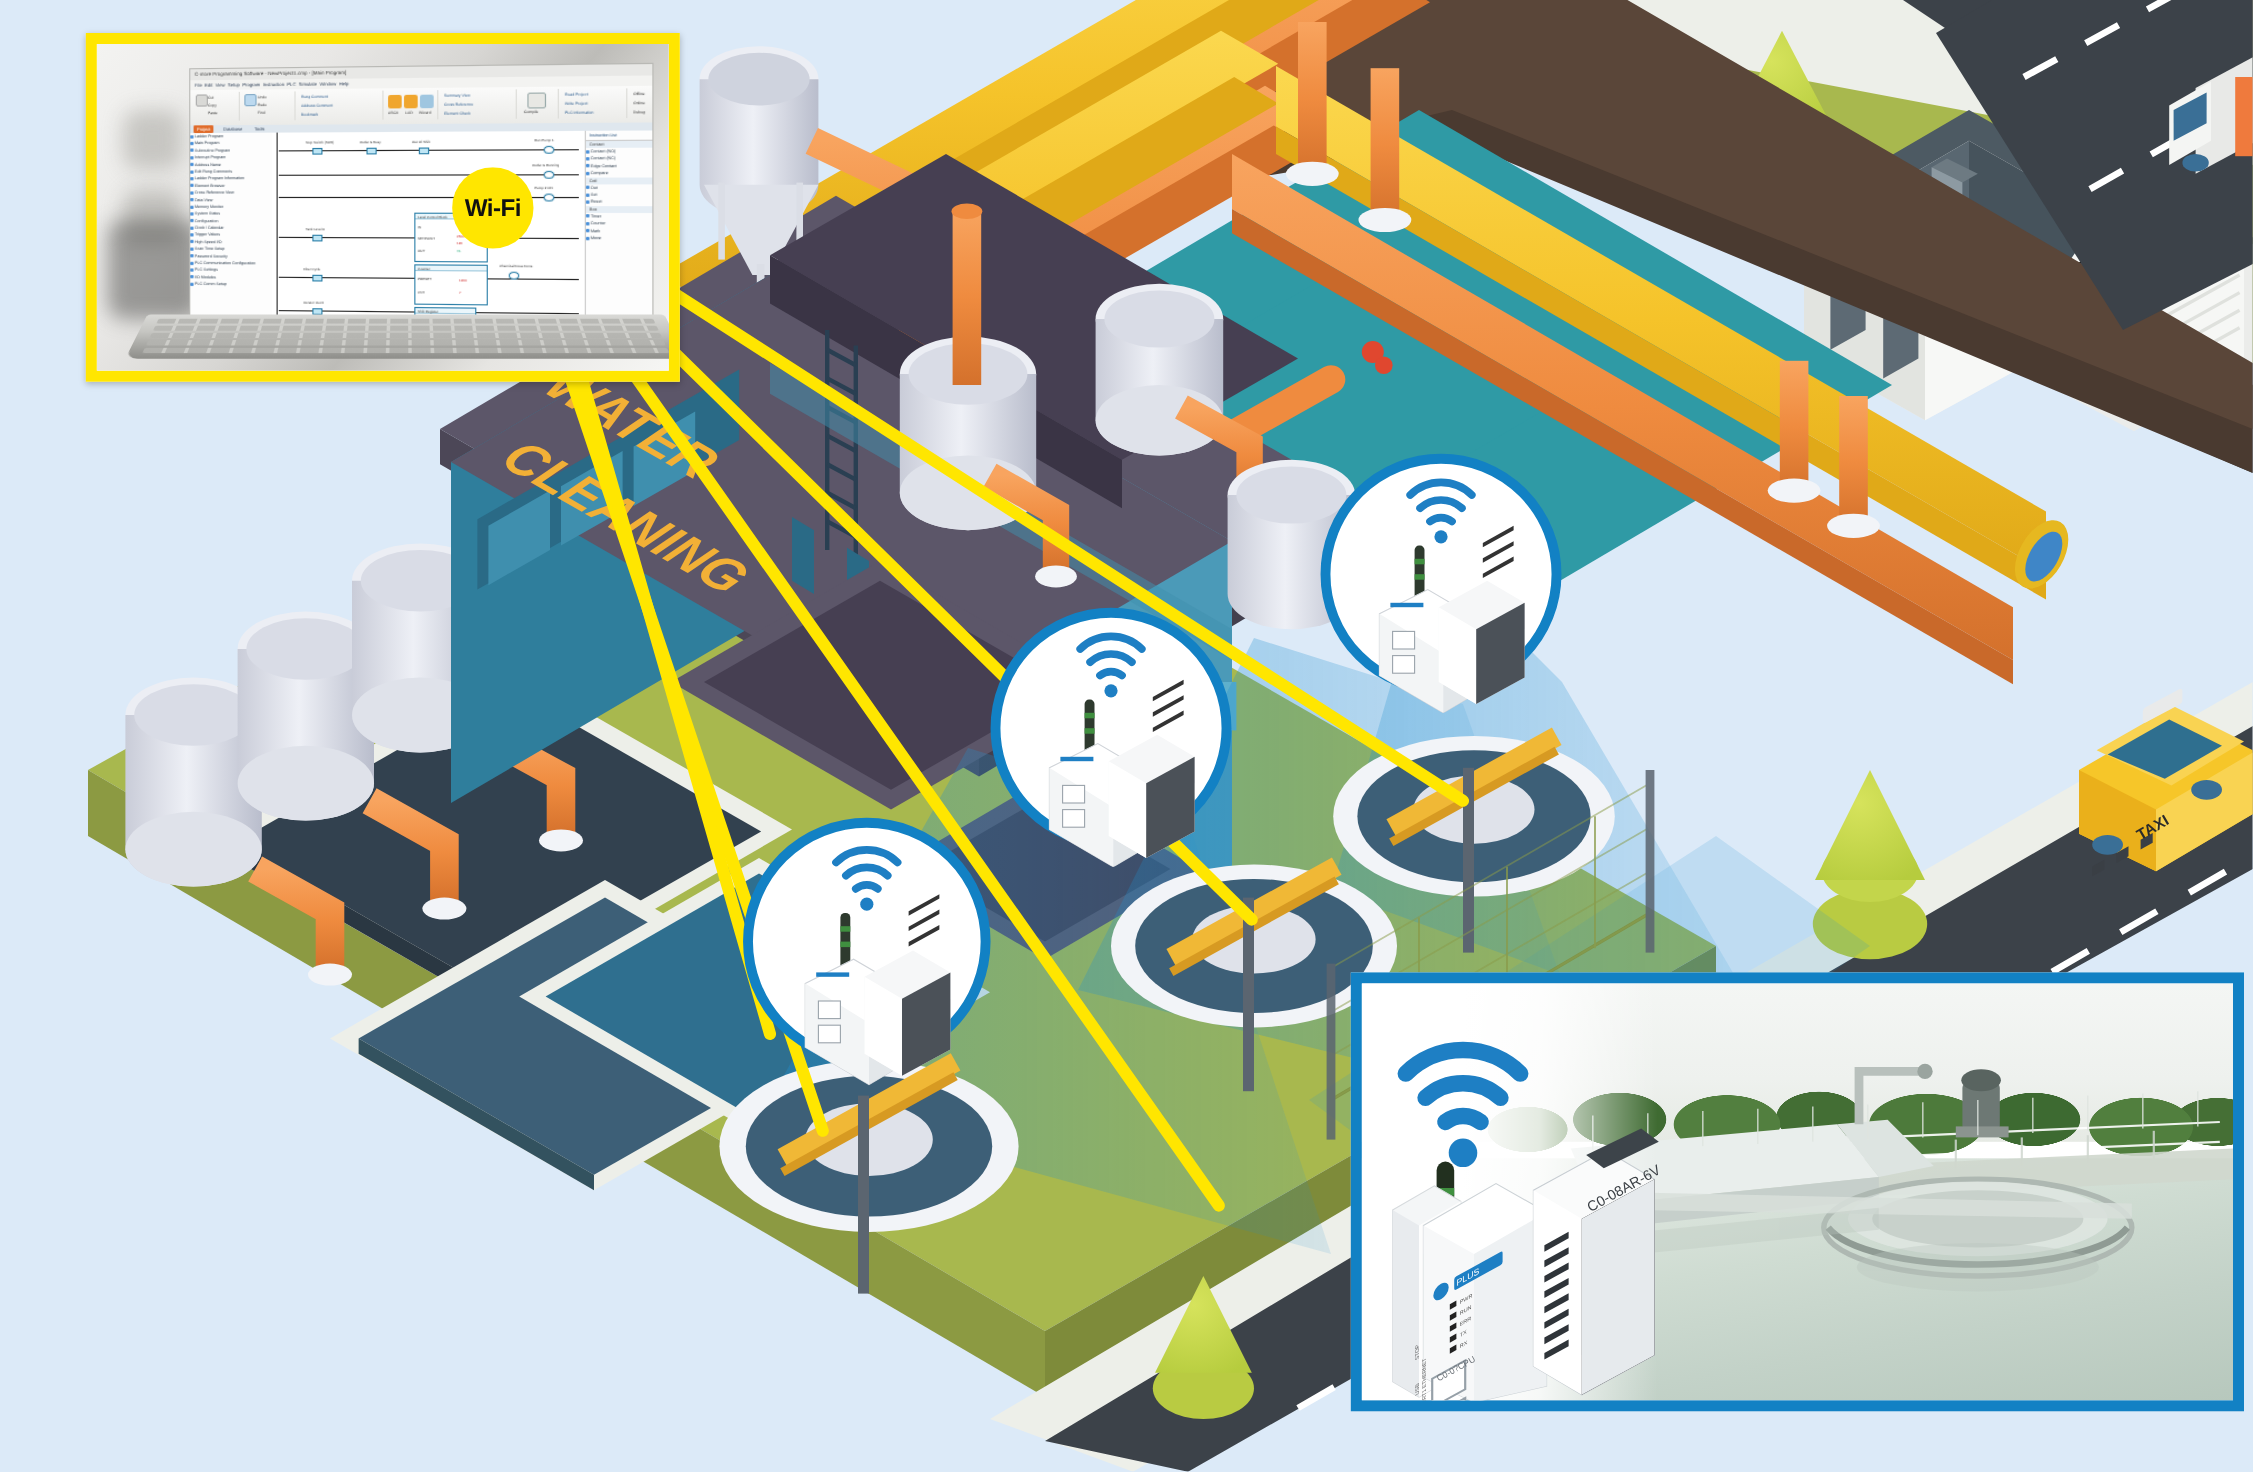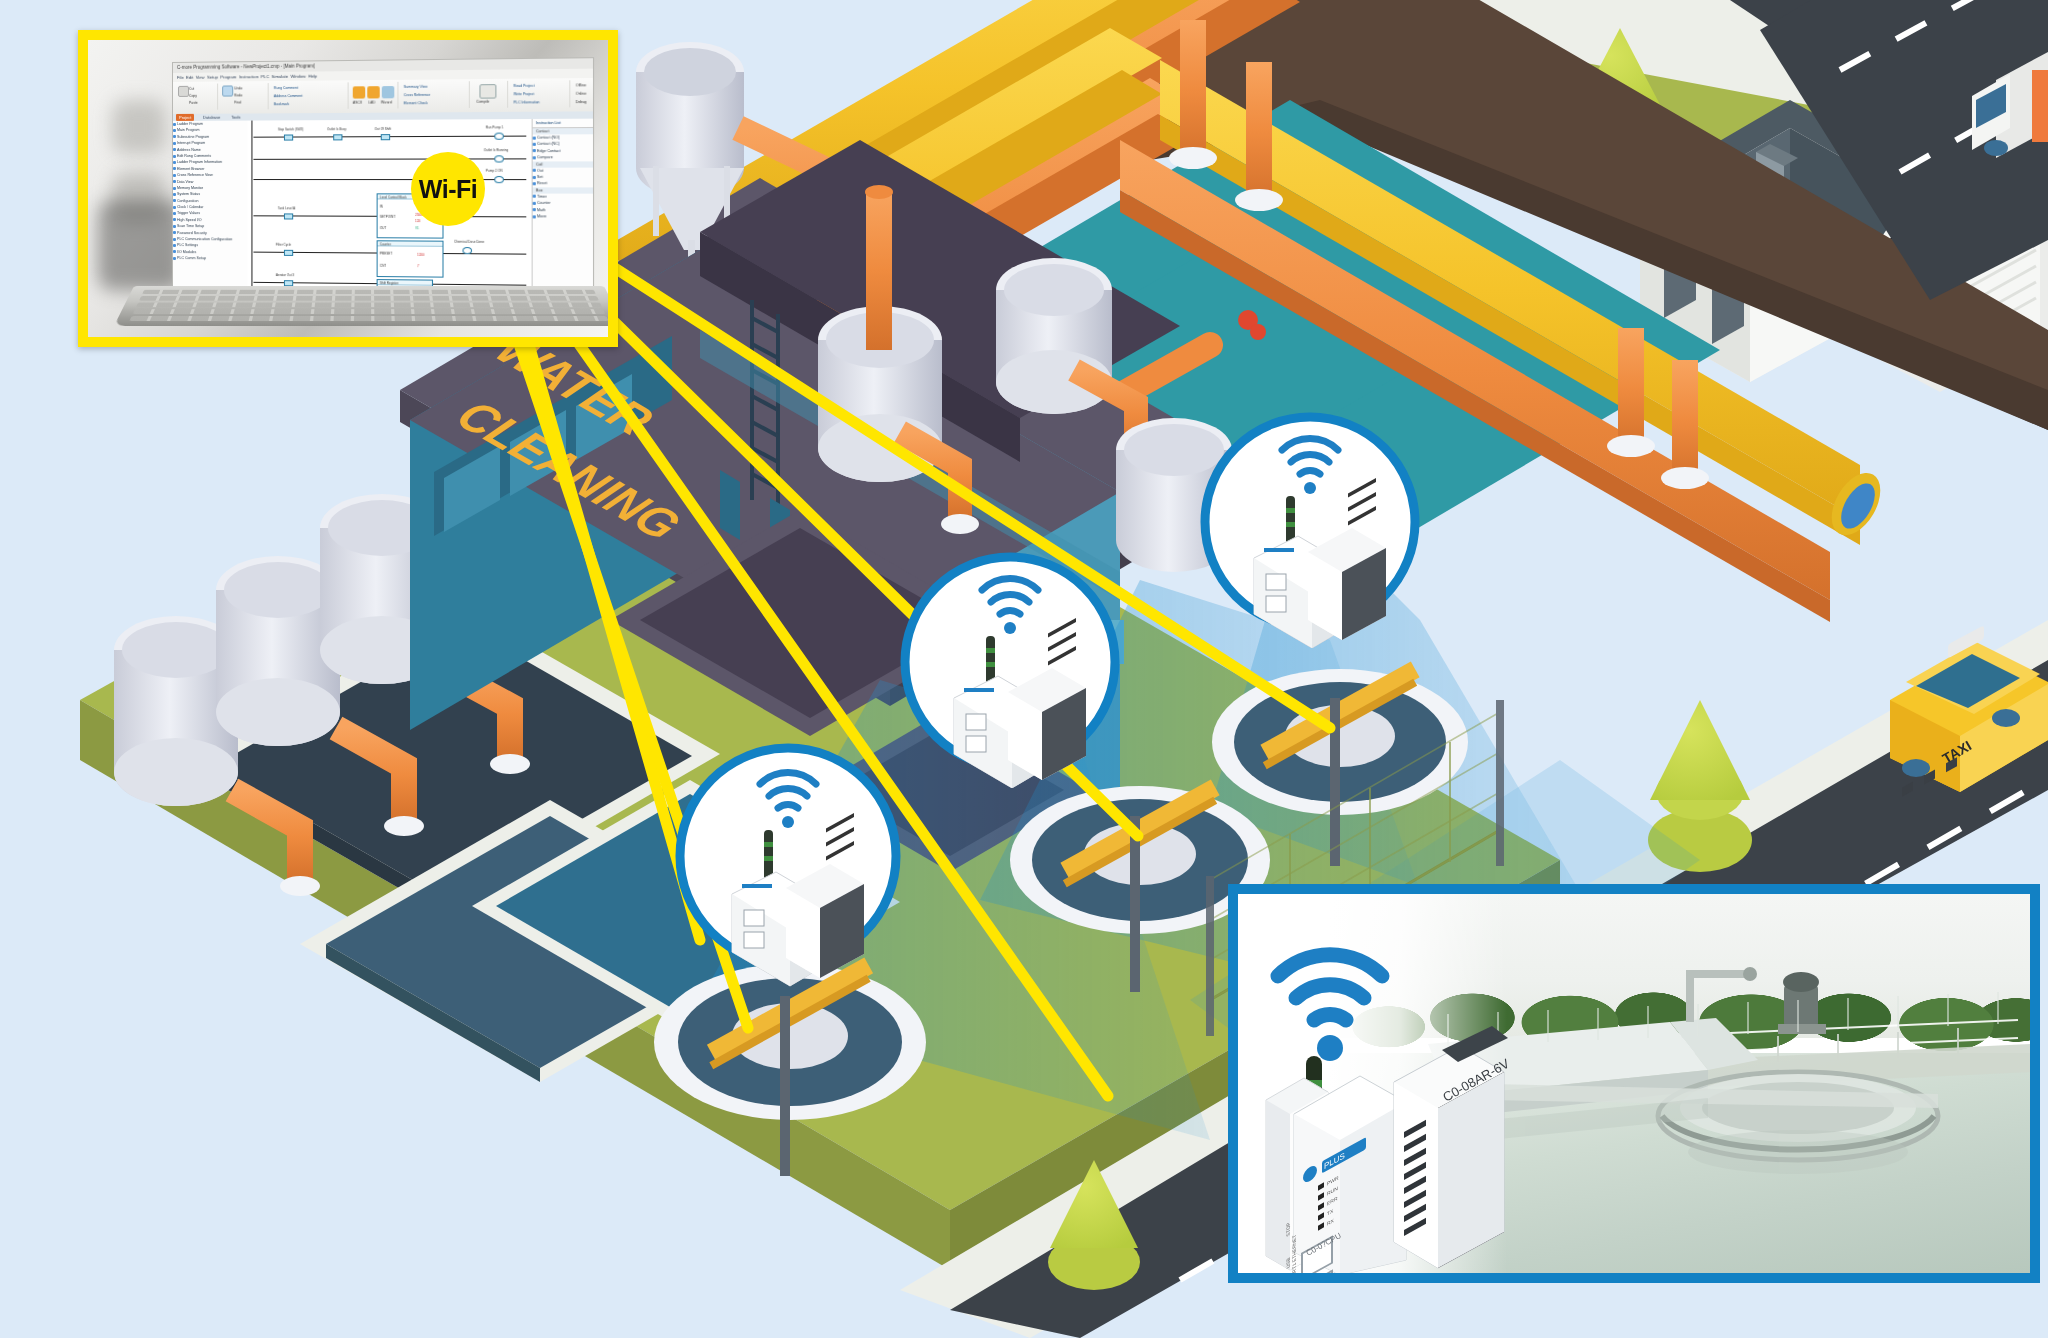--- a/index.html
+++ b/index.html
@@ -49,21 +49,21 @@
   .vrail{position:absolute;width:1px;background:#222;}
   .contact{position:absolute;width:7px;height:4px;background:#bfe6f5;border:.6px solid #2b7fa8;}
   .lbl{position:absolute;font-size:3px;color:#333;white-space:nowrap;}
   .blk{position:absolute;background:#fff;border:.7px solid #2b7fa8;}
   .blkh{position:absolute;left:0;right:0;top:0;height:4px;background:#eaf6fb;border-bottom:.6px solid #9fc9dd;}
   .coil{position:absolute;width:7px;height:5px;border:.7px solid #2b7fa8;border-radius:50%;background:#fff;}
 
   
   #wifi-badge{position:absolute;left:411px;top:152px;width:74px;height:74px;border-radius:50%;
     background:#ffe600;display:flex;align-items:center;justify-content:center;
-    font-size:25px;font-weight:bold;color:#111;z-index:40;letter-spacing:-.5px;}
+    font-size:22px;font-weight:bold;color:#111;z-index:40;letter-spacing:-.5px;}
 
   
   #photo-inset{position:absolute;left:1228px;top:884px;width:812px;height:399px;
     border:10px solid #1281c4;background:#fff;box-sizing:border-box;overflow:hidden;z-index:45;}
   #photo-sky{position:absolute;left:0;top:0;right:0;height:38%;
     background:linear-gradient(180deg,#f4f6f4 0%,#eef1ee 60%,#e6eae4 100%);}
   #photo-trees{position:absolute;left:12%;top:14%;right:0;height:30%;
     background:
       radial-gradient(ellipse 60px 34px at 8% 70%,#4e7a3c 0 60%,transparent 61%),
       radial-gradient(ellipse 70px 40px at 20% 62%,#3f6b32 0 60%,transparent 61%),

